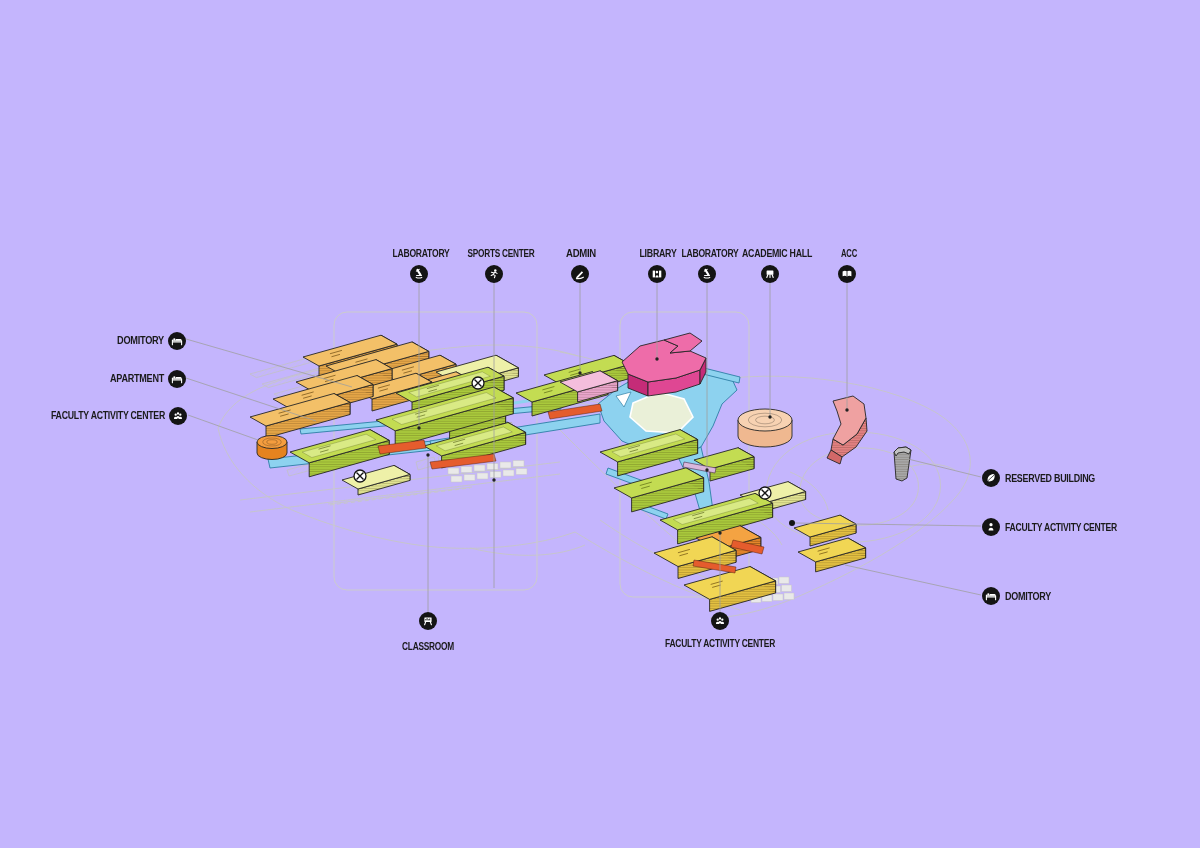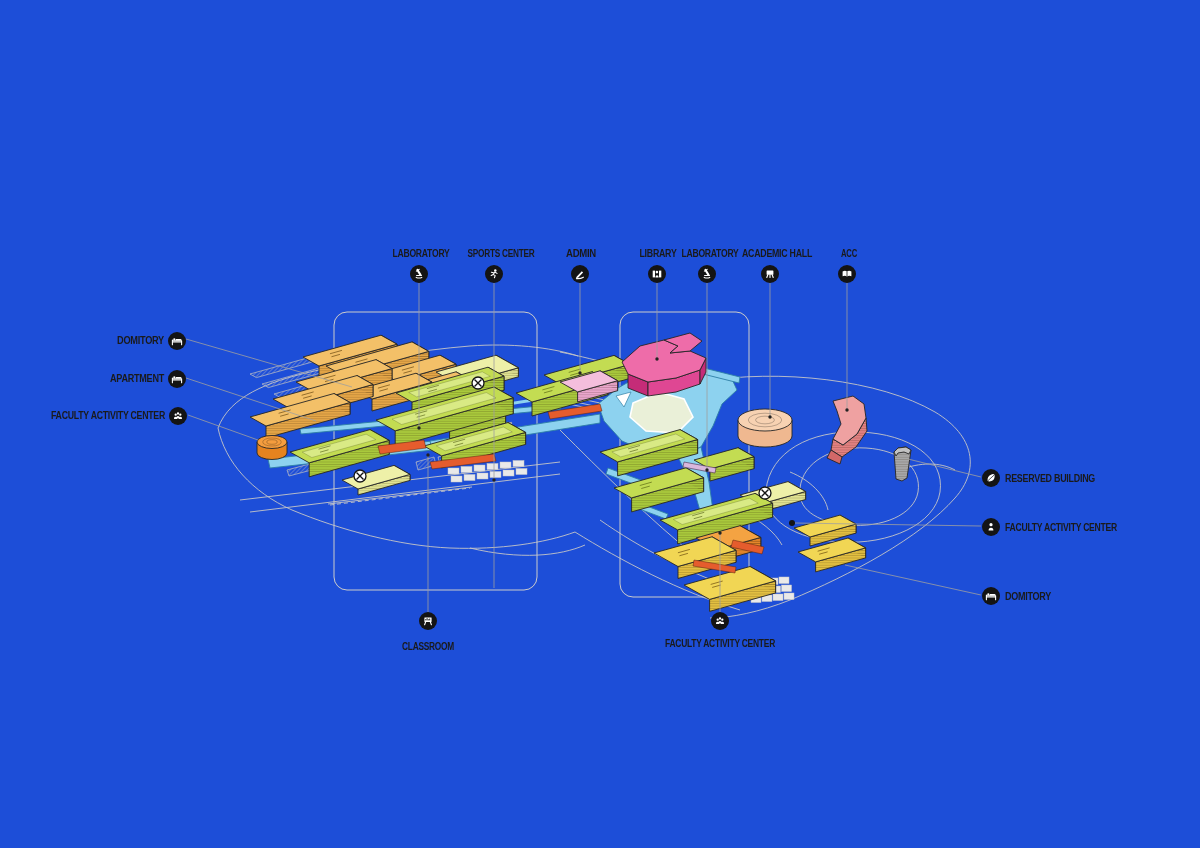--- a/index.html
+++ b/index.html
@@ -1,16 +1,16 @@
 <!DOCTYPE html>
 <html style="--blue: #8dd2ef; --blueline: #2e7fa6; --pond: #eaf0d8; --lavender: #d9b7dd; --red: #e55c2d; --line: #c6c6c6; --leader: #9f9f9f; --frame: #cccccc; --ink: #262626; --text: #1a1a1a; --iconbg: #141414;"><head>
 <meta charset="utf-8">
 <style>
   html,body{margin:0;padding:0;background:#ffffff;}
-  .canvas{position:relative;width:1200px;height:848px;background:#1d4ed8;overflow:hidden;
+  .canvas{position:relative;width:1200px;height:848px;background:#c4b5fd;overflow:hidden;
           font-family:"Liberation Sans",sans-serif;}
   svg text{font-family:"Liberation Sans",sans-serif;font-weight:bold;font-size:10.5px;
            fill:var(--text,#1a1a1a);letter-spacing:-0.3px;}
   .site path, .site ellipse{fill:none;stroke:var(--line,#c6c6c6);stroke-width:0.9;}
   .frame{fill:none;stroke:var(--frame,#cccccc);stroke-width:1;}
   .leader{stroke:var(--leader,#9f9f9f);stroke-width:0.8;fill:none;}
   .dot{fill:#222;}
   .blue{fill:var(--blue,#8dd2ef);stroke:var(--blueline,#2e7fa6);stroke-width:0.9;stroke-linejoin:round;}
   .bluestub{stroke:var(--blue,#8dd2ef);stroke-width:3;fill:none;}
   .pond{fill:var(--pond,#eaf0d8);stroke:#ffffff;stroke-width:1.6;}

